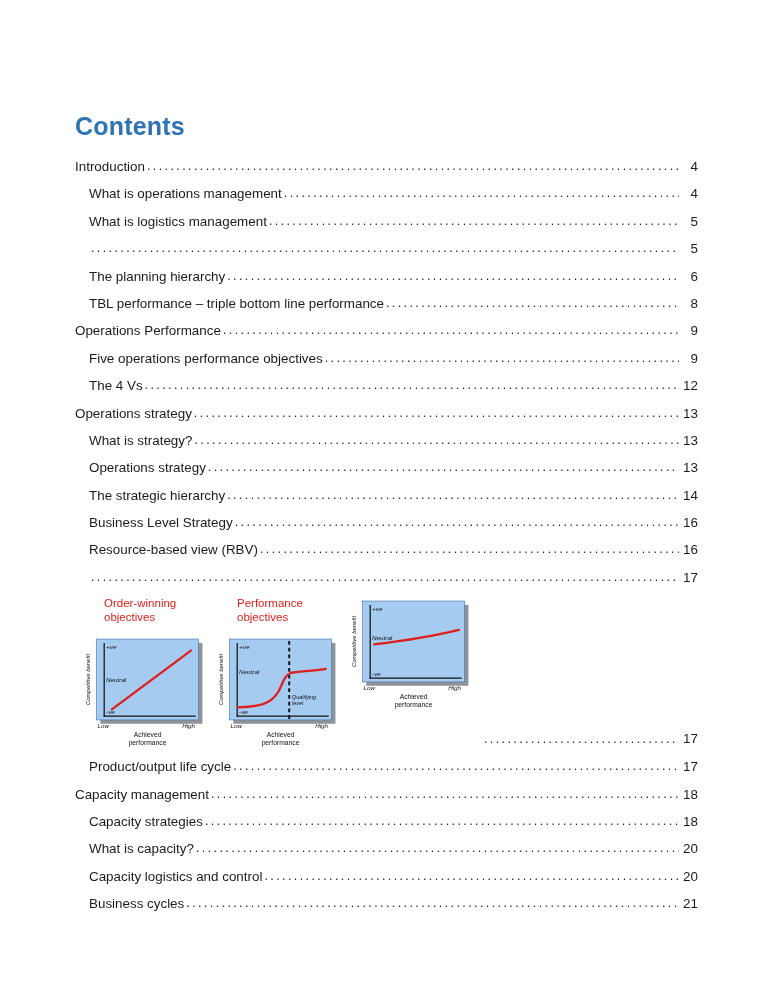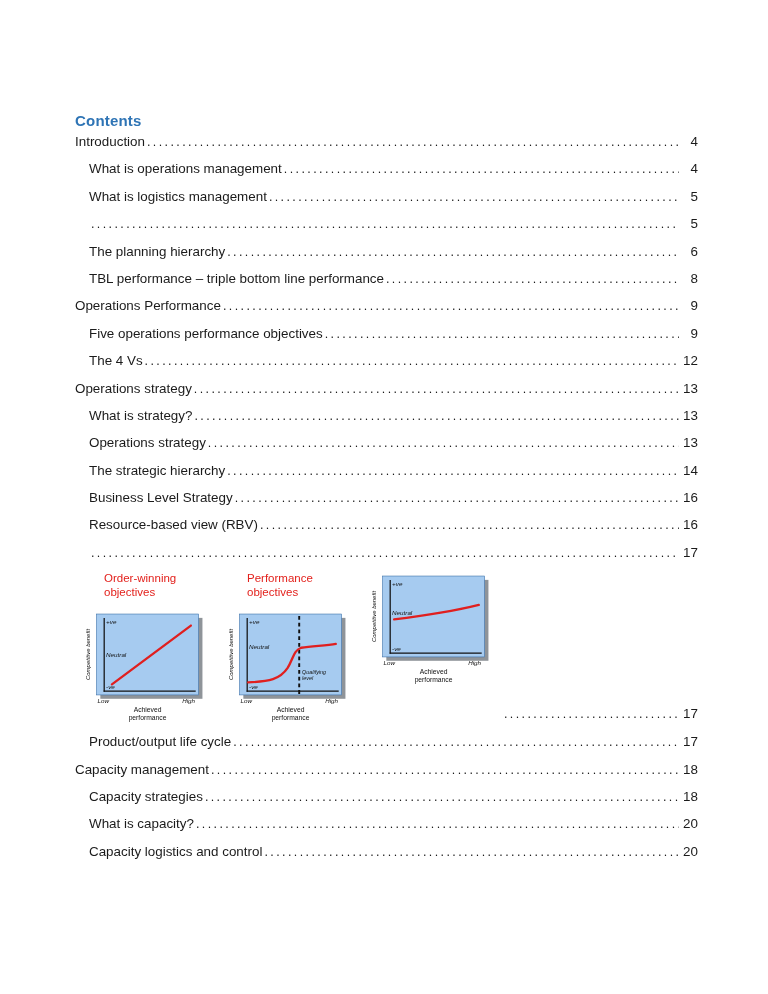--- a/index.html
+++ b/index.html
@@ -7,29 +7,29 @@
   body {
     width:768px; height:994px;
     font-family:"Liberation Sans", sans-serif;
     color:#1b1b1b;
     overflow:hidden;
   }
   .page { padding:112px 70px 0 75px; }
 
   .contents-heading {
     color:#2E74B5;
-    font-size:15px;
+    font-size:25px;
     font-weight:600;
     letter-spacing:.2px;
-    margin-bottom:5px;
+    margin-bottom:18px;
   }
 
   .toc-row {
     display:flex;
-    align-items:flex-end;
+    align-items:flex-start;
     font-size:13.4px;
     margin-bottom:12.4px;
   }
   .toc-row.level-2 { padding-left:14px; }
   .toc-label { white-space:nowrap; }
   .leader {
     flex:1 1 auto;
     min-width:10px;
     overflow:hidden;
     white-space:nowrap;
@@ -39,21 +39,21 @@
     color:#1b1b1b;
   }
   .leader::after {
     content:"........................................................................................................................................................................................................";
   }
   .page-num { min-width:16px; text-align:right; }
 
   
   .figure-row { align-items:flex-end; margin-top:4px; margin-bottom:10px; }
   .figure-row .leader, .figure-row .page-num { margin-bottom:3px; }
-  .figure { display:flex; gap:10px; padding-left:8px; }
+  .figure { display:flex; gap:0; padding-left:8px; }
   .chart-block { width:133px; }
   .chart-title {
     color:#E3211C;
     font-size:11.5px;
     line-height:1.18;
     font-weight:500;
     padding-left:21px;
     width:125px;
     min-height:29px;
     margin-bottom:9px;
@@ -244,15 +244,20 @@
       <div class="toc-row level-2">
         <span class="toc-label">What is capacity?</span>
         <span class="leader"></span>
         <span class="page-num">20</span>
       </div>
       <div class="toc-row level-2">
         <span class="toc-label">Capacity logistics and control</span>
         <span class="leader"></span>
         <span class="page-num">20</span>
       </div>
+      <div class="toc-row level-2">
+        <span class="toc-label">Business cycles</span>
+        <span class="leader"></span>
+        <span class="page-num">21</span>
+      </div>
     </div>
 
 </div>
 
 </body></html>

